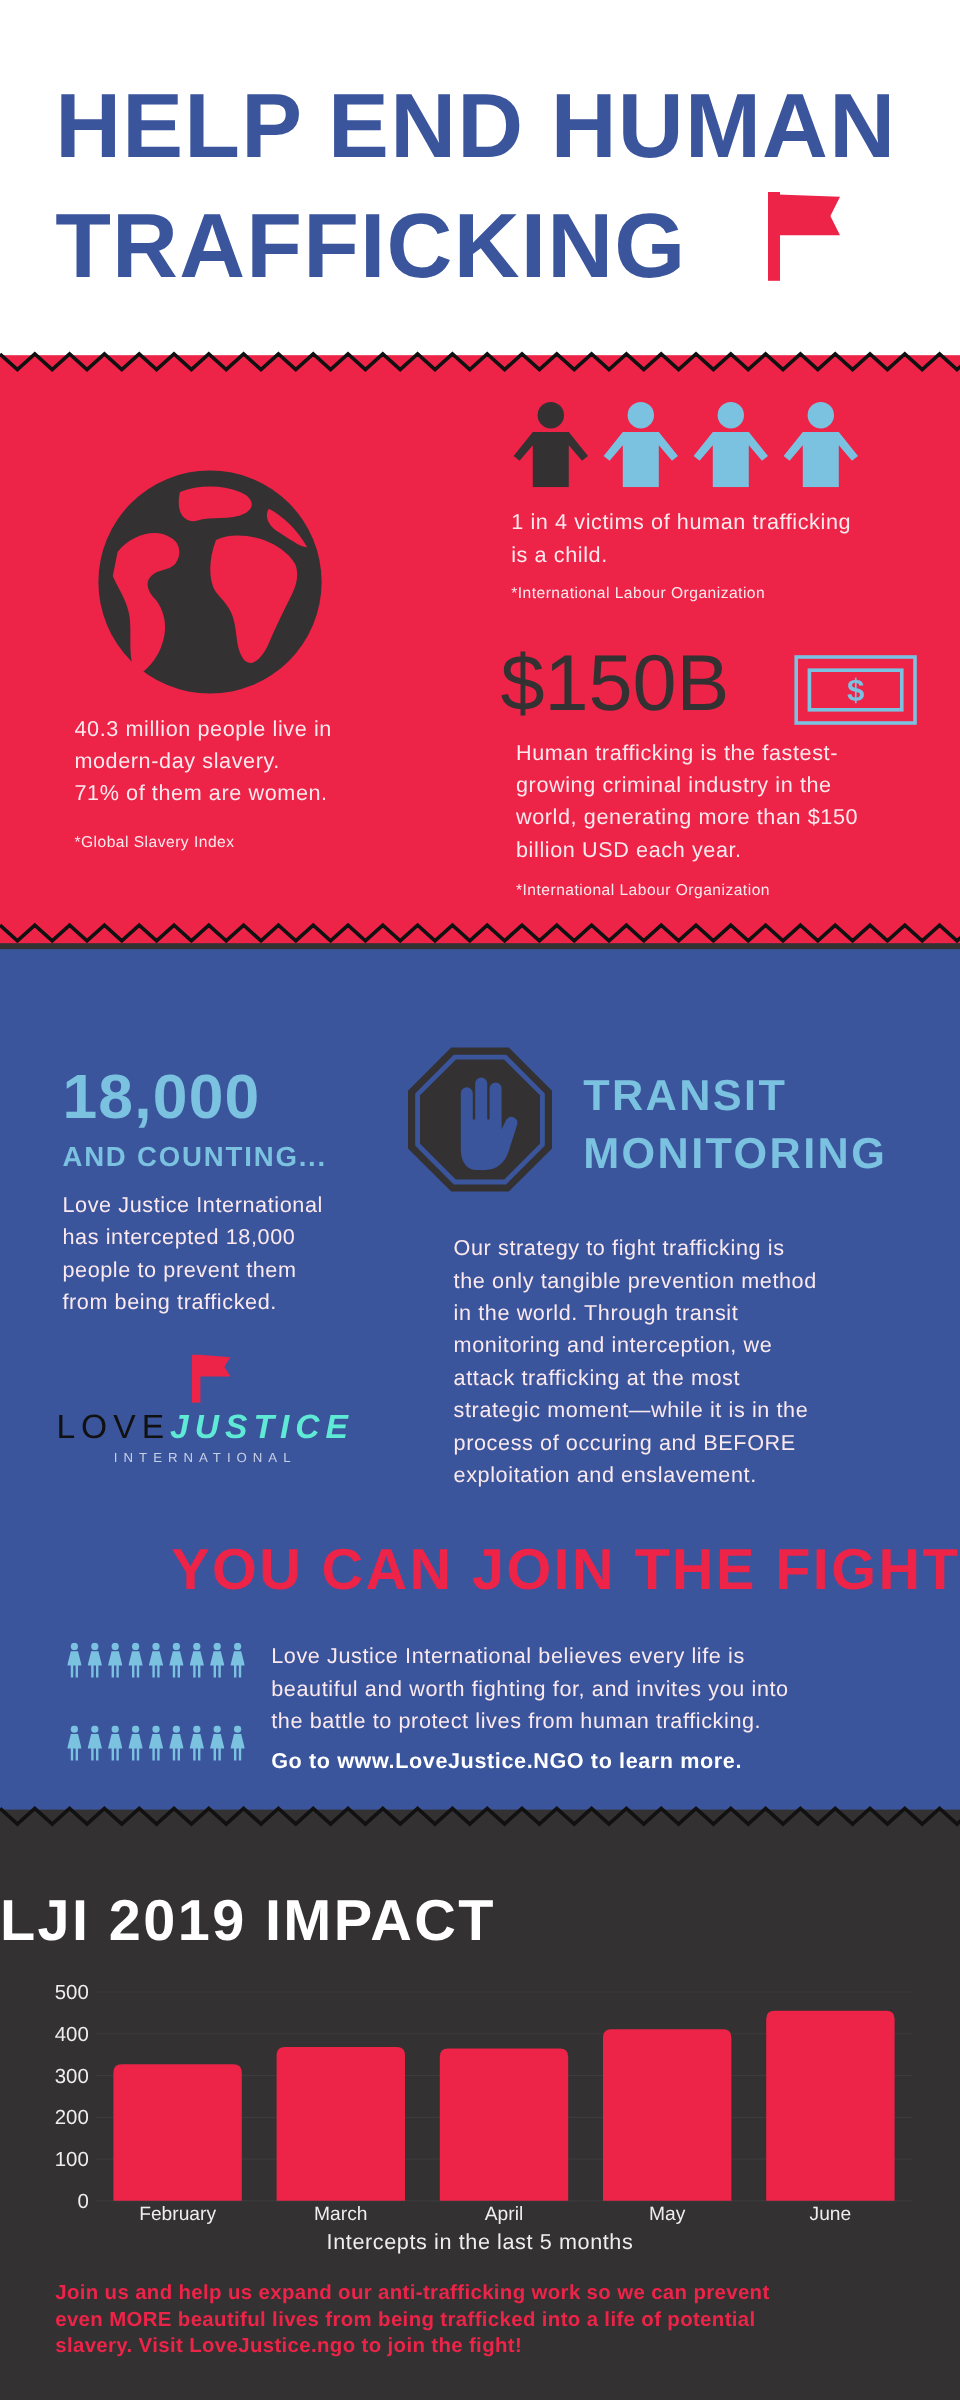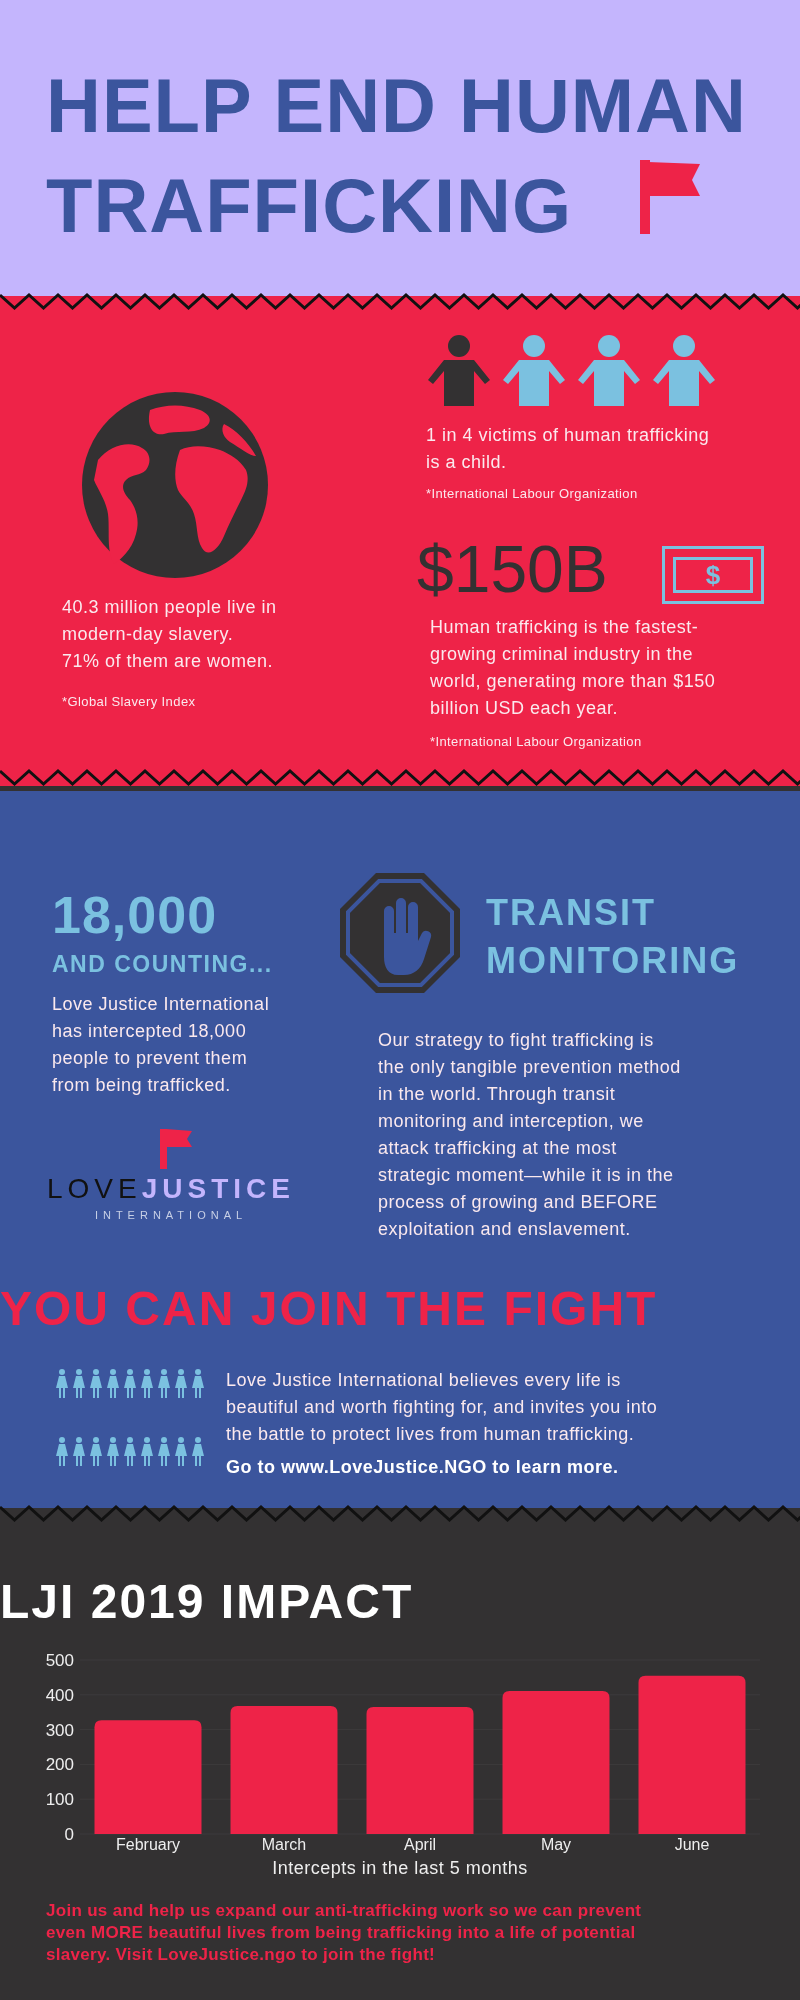--- a/index.html
+++ b/index.html
@@ -1,19 +1,19 @@
 <!DOCTYPE html>
 <html><head>
 <meta charset="utf-8">
 <style>
   * { box-sizing: border-box; margin: 0; padding: 0; }
   html, body { width: 800px; height: 2000px; overflow: hidden; background: #333132; }
   body { font-family: "Liberation Sans", sans-serif; position: relative; }
   .section { position: absolute; left: 0; width: 800px; }
-  #sec-hero { top: 0; height: 310px; background: #c4b5fd; }
+  #sec-hero { top: 0; height: 310px; background: #ffffff; }
   #sec-stats { top: 296px; height: 490px; background: #ee2348; }
   #sec-work { top: 772px; height: 750px; background: #3b559d; margin-top: 19px; }
   #sec-impact { top: 1508px; height: 492px; background: #333132; }
   .zig { position: absolute; left: 0; width: 800px; height: 20px; z-index: 5; }
 
   .title { position: absolute; left: 46px; color: #3b559d; font-weight: 800; font-size: 76px; letter-spacing: 1px; line-height: 1; }
   .abs { position: absolute; }
   .light { color: #fbe9ee; }
   .body-text { font-size: 18px; line-height: 27px; letter-spacing: 0.5px; }
   .note { font-size: 13px; letter-spacing: 0.4px; }
@@ -102,46 +102,46 @@
     <div>people to prevent them</div>
     <div>from being trafficked.</div>
   </div>
 
   <div class="abs" style="left:44px;top:336px;width:254px;">
     <svg style="position:absolute;left:114px;top:0;" width="36" height="42" viewBox="0 0 36 42">
       <rect x="2" y="2" width="7" height="40" fill="#ee2348"></rect>
       <path d="M8 2 L34 4 L29 12 L34 20 L8 20 Z" fill="#ee2348"></path>
     </svg>
     <div style="position:absolute;top:46px;left:0;width:254px;text-align:center;font-size:28px;font-weight:700;letter-spacing:5px;white-space:nowrap;">
-      <span style="color:#111;font-weight:400;">LOVE</span><span style="color:#c4b5fd;">JUSTICE</span>
+      <span style="color:#111;font-weight:400;">LOVE</span><span style="color:#5eead4;font-style:italic;">JUSTICE</span>
     </div>
     <div style="position:absolute;top:82px;left:0;width:254px;text-align:center;font-size:11px;letter-spacing:5px;color:#c8d0e6;">INTERNATIONAL</div>
   </div>
 
   <svg class="abs" style="left:338px;top:80px;" width="124" height="124" viewBox="0 0 124 124">
     <polygon points="38,2 86,2 122,38 122,86 86,122 38,122 2,86 2,38" fill="#333132"></polygon>
     <polygon points="41,10 83,10 114,41 114,83 83,114 41,114 10,83 10,41" fill="none" stroke="#3b559d" stroke-width="4"></polygon>
     <path d="M46 40 a5 5 0 0 1 10 0 v22 h2 v-30 a5 5 0 0 1 10 0 v30 h2 v-26 a5 5 0 0 1 10 0 v34 l4 -8 a5 5 0 0 1 9 4 l-7 22 c-3 10 -10 16 -20 16 h-6 c-10 0 -14 -8 -14 -18 z" fill="#3b559d"></path>
   </svg>
   <div class="abs blue-light" style="left:486px;top:98px;font-size:36px;font-weight:800;letter-spacing:2px;line-height:48px;">
     <div>TRANSIT</div>
     <div>MONITORING</div>
   </div>
   <div class="abs light body-text" style="left:378px;top:236px;">
     <div>Our strategy to fight trafficking is</div>
     <div>the only tangible prevention method</div>
     <div>in the world. Through transit</div>
     <div>monitoring and interception, we</div>
     <div>attack trafficking at the most</div>
     <div>strategic moment—while it is in the</div>
-    <div>process of growing and BEFORE</div>
+    <div>process of occuring and BEFORE</div>
     <div>exploitation and enslavement.</div>
   </div>
 
-  <div class="abs" style="left:0;width:800px;top:490px;text-align:left;color:#ee2348;font-size:48px;font-weight:800;letter-spacing:2px;">YOU CAN JOIN THE FIGHT</div>
+  <div class="abs" style="left:0;width:800px;top:490px;text-align:right;color:#ee2348;font-size:48px;font-weight:800;letter-spacing:2px;">YOU CAN JOIN THE FIGHT</div>
   <div class="abs" style="left:56px;top:578px;">
     <div class="fig-row" id="women-row-1">
         <span><svg width="12" height="30" viewBox="0 0 12 30">
             <circle cx="6" cy="3" r="3" fill="#7bc1e0"></circle>
             <path d="M3 7 h6 l3 12 h-3 v10 h-2 v-10 h-2 v10 h-2 v-10 h-3 z" fill="#7bc1e0"></path>
           </svg></span>
         <span><svg width="12" height="30" viewBox="0 0 12 30">
             <circle cx="6" cy="3" r="3" fill="#7bc1e0"></circle>
             <path d="M3 7 h6 l3 12 h-3 v10 h-2 v-10 h-2 v10 h-2 v-10 h-3 z" fill="#7bc1e0"></path>
           </svg></span>
@@ -247,16 +247,16 @@
         <path d="M326.5 63.980000000000004 q0 -7 7 -7 h93 q7 0 7 7 v120.02 h-107 z" fill="#ee2348"></path>
         <text x="380" y="200" text-anchor="middle" fill="#eee" font-size="16" font-family="Liberation Sans, sans-serif">April</text>
         <path d="M462.5 47.97200000000001 q0 -7 7 -7 h93 q7 0 7 7 v136.028 h-107 z" fill="#ee2348"></path>
         <text x="516" y="200" text-anchor="middle" fill="#eee" font-size="16" font-family="Liberation Sans, sans-serif">May</text>
         <path d="M598.5 32.66 q0 -7 7 -7 h93 q7 0 7 7 v151.34 h-107 z" fill="#ee2348"></path>
         <text x="652" y="200" text-anchor="middle" fill="#eee" font-size="16" font-family="Liberation Sans, sans-serif">June</text>
       </svg></div>
   <div class="abs" style="left:0;width:800px;top:350px;text-align:center;color:#eee;font-size:18px;letter-spacing:0.5px;">Intercepts in the last 5 months</div>
   <div class="abs" style="left:46px;top:392px;color:#ee2348;font-size:17px;font-weight:700;line-height:22px;letter-spacing:0.3px;">
     <div>Join us and help us expand our anti-trafficking work so we can prevent</div>
-    <div>even MORE beautiful lives from being trafficking into a life of potential</div>
+    <div>even MORE beautiful lives from being trafficked into a life of potential</div>
     <div>slavery. Visit LoveJustice.ngo to join the fight!</div>
   </div>
 </div>
 
 </body></html>

